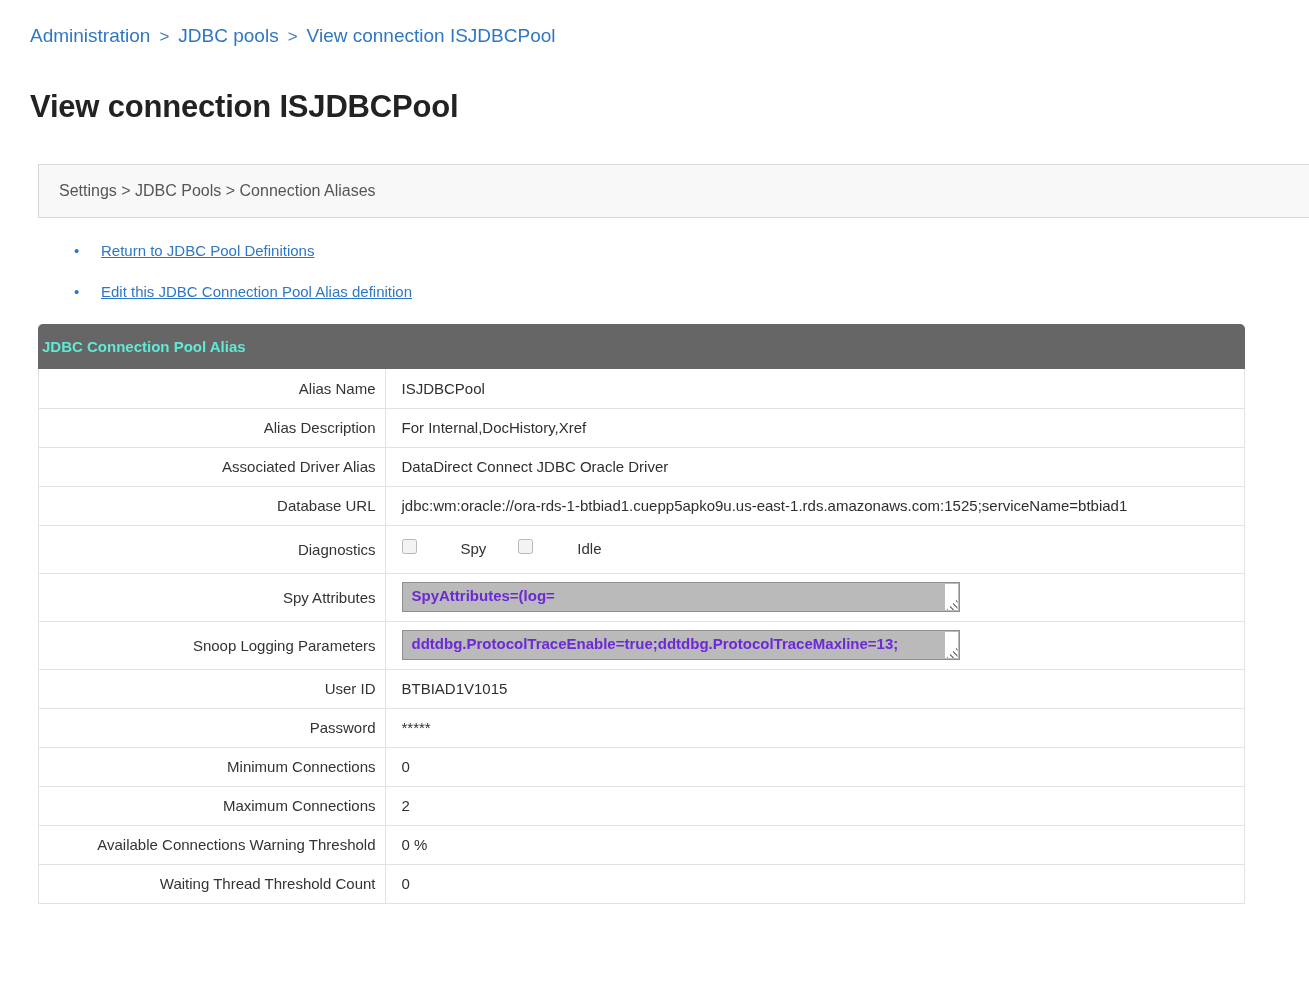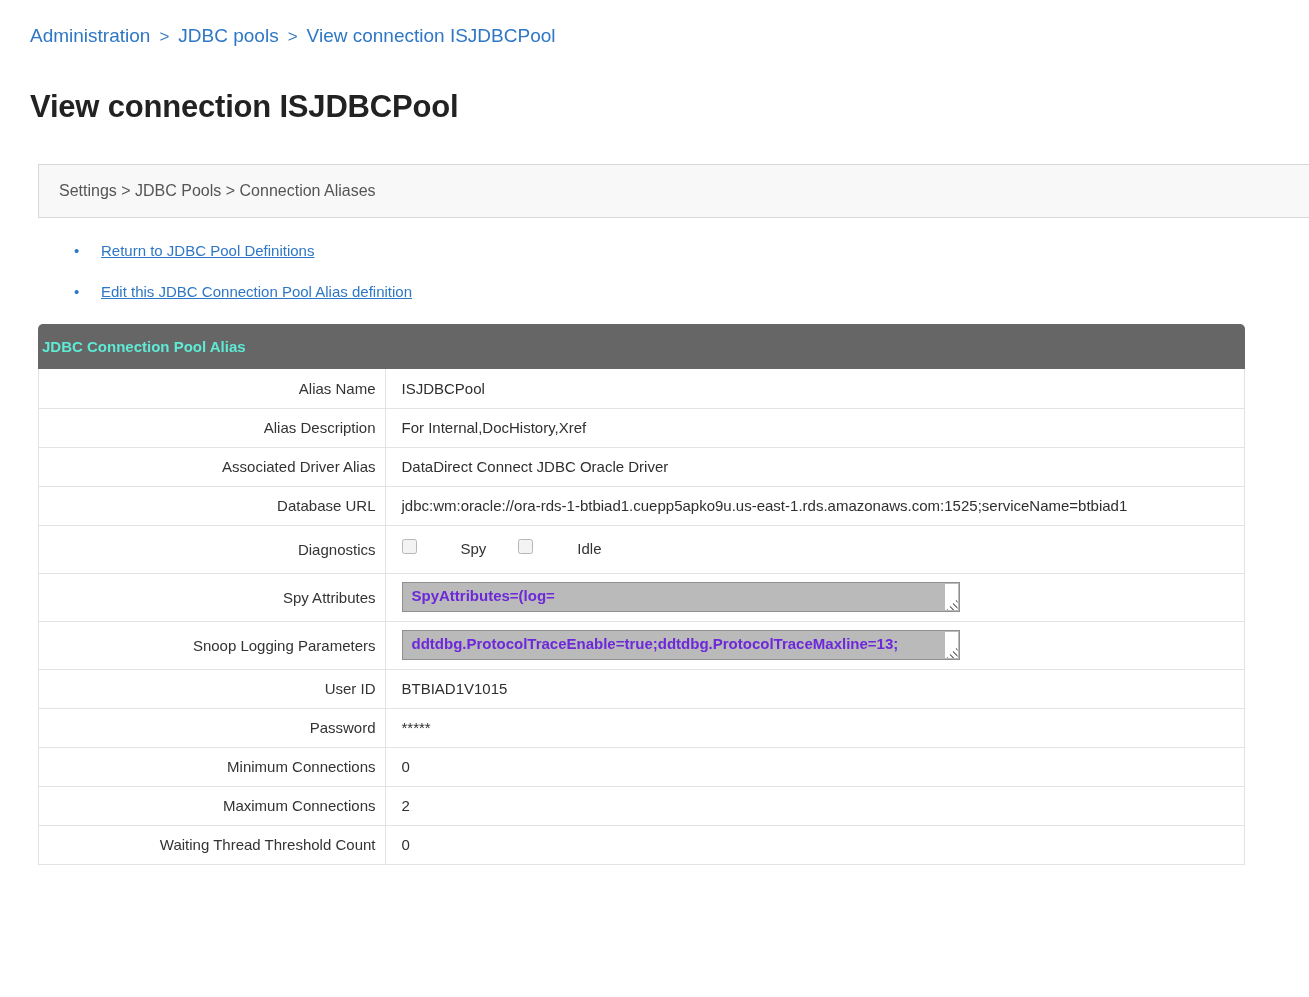--- a/index.html
+++ b/index.html
@@ -155,19 +155,23 @@
           </tr>
           <tr>
             <th class="label-cell">Minimum Connections</th>
             <td class="value-cell"><span>0</span></td>
           </tr>
           <tr>
             <th class="label-cell">Maximum Connections</th>
             <td class="value-cell"><span>2</span></td>
           </tr>
           <tr>
+            <th class="label-cell">Available Connections Warning Threshold</th>
+            <td class="value-cell"><span>0 %</span></td>
+          </tr>
+          <tr>
             <th class="label-cell">Waiting Thread Threshold Count</th>
             <td class="value-cell"><span>0</span></td>
           </tr>
         </tbody>
     </table>
   </div>
 </div>
 
 </body></html>

